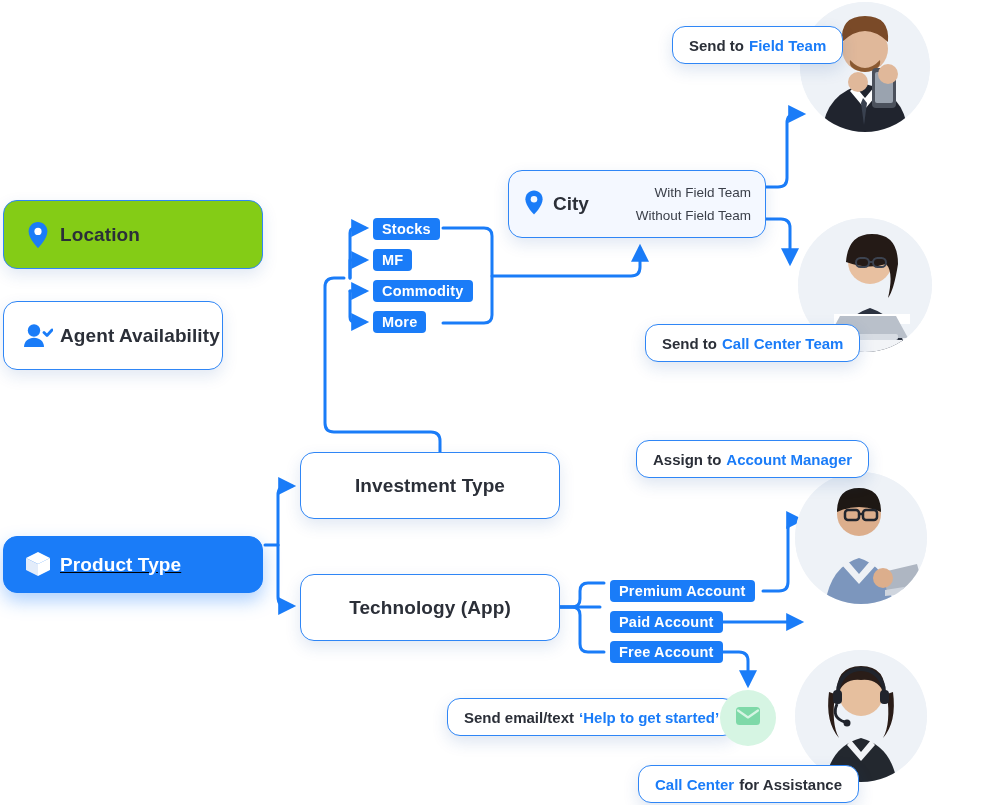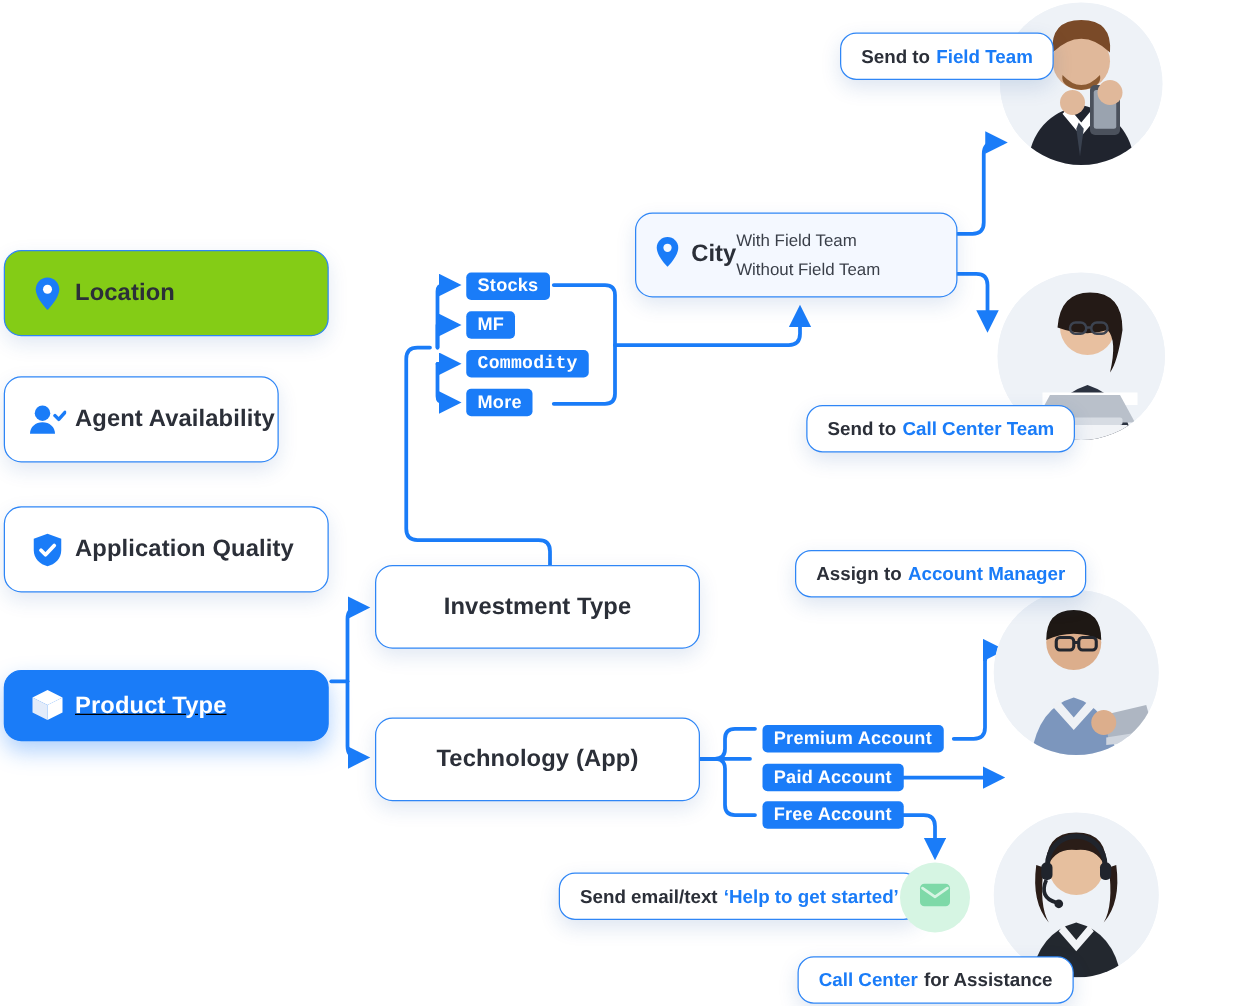--- a/index.html
+++ b/index.html
@@ -36,33 +36,33 @@
   #mid1{left:300px;top:574px;width:260px;height:67px;}
 
   
   #city{position:absolute;left:508px;top:170px;width:258px;height:68px;
         background:#f4f8ff;border:1.6px solid #2f86f6;border-radius:14px;
         box-shadow:0 6px 16px rgba(24,80,160,.13);box-sizing:border-box;
         display:flex;align-items:center;}
   #city .city-left{display:flex;align-items:center;margin-left:14px;flex:0 0 auto;}
   #city .city-name{font-size:19px;font-weight:700;color:#2b2f38;margin-left:8px;text-align:center;}
   #city .city-opts{flex:1;display:flex;flex-direction:column;
-                   justify-content:center;align-items:flex-start;
+                   justify-content:center;align-items:flex-end;
                    padding-right:14px;gap:8px;}
   #city .city-opt{font-size:13.5px;color:#3a3f49;white-space:nowrap;}
 
   
   .chip{position:absolute;background:#1a7cf8;border-radius:4px;
         color:#fff;font-size:14.5px;font-weight:600;letter-spacing:.2px;
         display:flex;align-items:center;padding:0 9px;height:22px;
         box-sizing:border-box;white-space:nowrap;}
 
   #chip0{left:373px;top:218px;}
   #chip1{left:373px;top:249px;}
-  #chip2{left:373px;top:280px;font-family:Liberation Mono, monospace;}
+  #chip2{left:373px;top:280px;}
   #chip3{left:373px;top:311px;}
 
   #chip4{left:610px;top:580px;}
   #chip5{left:610px;top:611px;}
   #chip6{left:610px;top:641px;}
 
   
   .pill{position:absolute;background:#fff;border:1.5px solid #2f86f6;
         border-radius:13px;box-shadow:0 6px 16px rgba(24,80,160,.15);
         display:flex;align-items:center;justify-content:space-between;
@@ -214,29 +214,20 @@
     <span class="crd-ico">
       <svg width="30" height="26" viewBox="0 0 30 26">
           <circle cx="11" cy="7.5" r="6.2" fill="#1a7cf8"></circle>
           <path d="M1 24c0-5.6 4.5-9.2 10-9.2s10 3.6 10 9.2z" fill="#1a7cf8"></path>
           <path d="M21 9.5l3 3 5-5.6" fill="none" stroke="#1a7cf8" stroke-width="2.8" stroke-linecap="round" stroke-linejoin="round"></path>
         </svg>
     </span>
     <span class="crd-label">Agent Availability</span>
   </div>
 
-  <div class="card" id="c2">
-    <span class="crd-ico">
-      <svg width="26" height="28" viewBox="0 0 26 28">
-          <path d="M13 1L2 5v9c0 7 5 11.5 11 13 6-1.5 11-6 11-13V5z" fill="#1a7cf8"></path>
-          <path d="M7.8 14.2l3.6 3.6 7-7.4" fill="none" stroke="#fff" stroke-width="3" stroke-linecap="round" stroke-linejoin="round"></path>
-        </svg>
-    </span>
-    <span class="crd-label">Application Quality</span>
-  </div>
 
   <div class="card filled" id="c3">
     <span class="crd-ico">
       <svg width="30" height="30" viewBox="0 0 30 30">
           <path d="M15 2l12 6-12 6L3 8z" fill="#fff"></path>
           <path d="M3 8v12l12 6V14z" fill="#e3ecfa"></path>
           <path d="M27 8v12l-12 6V14z" fill="#ffffff"></path>
         </svg>
     </span>
     <span class="crd-label">Product Type</span>

